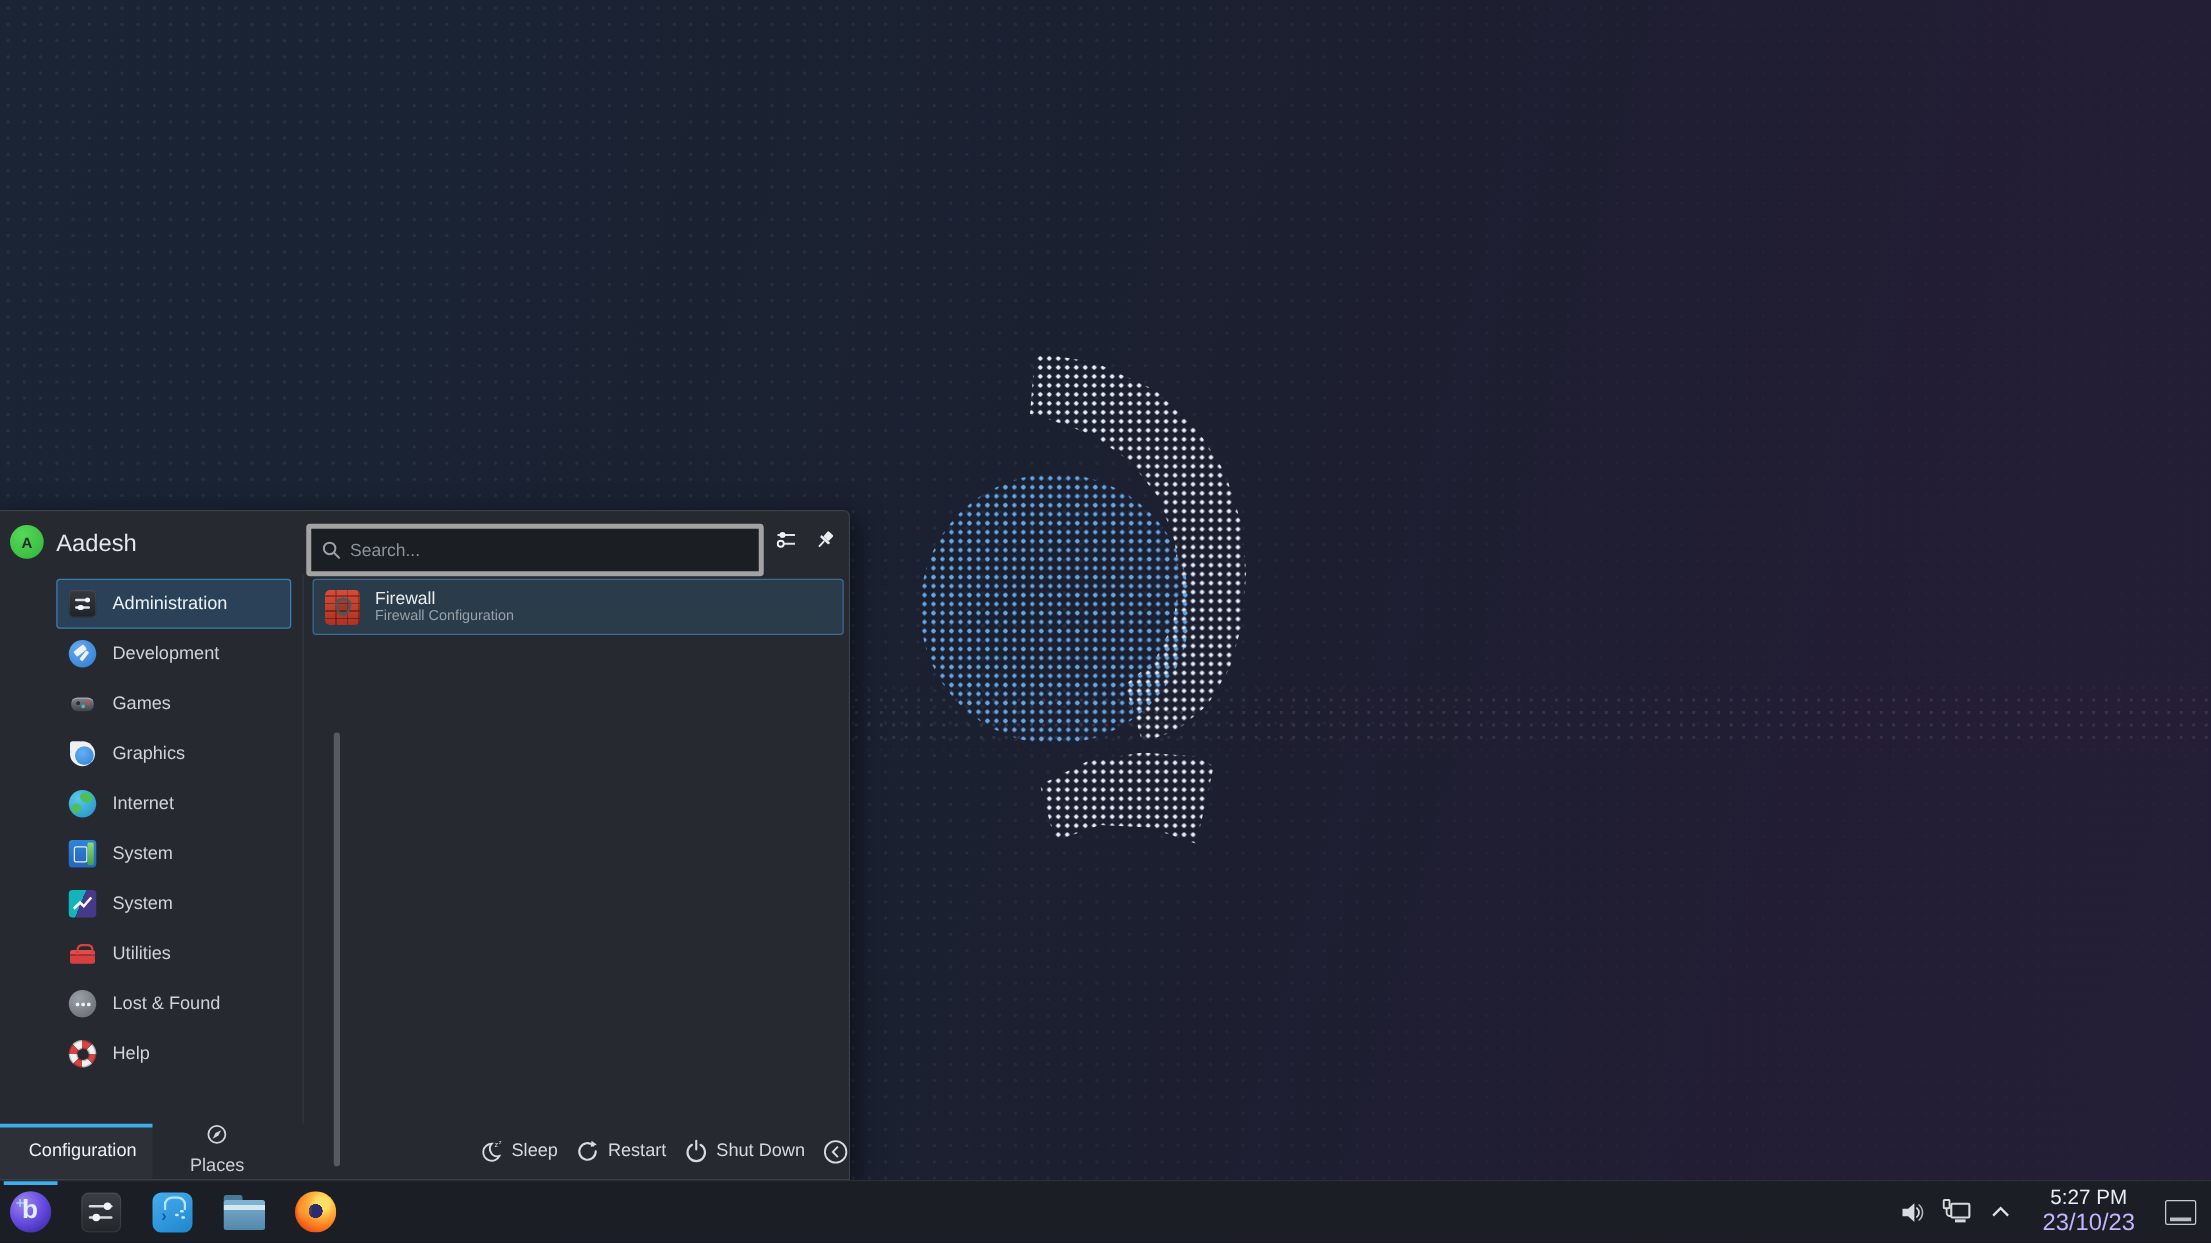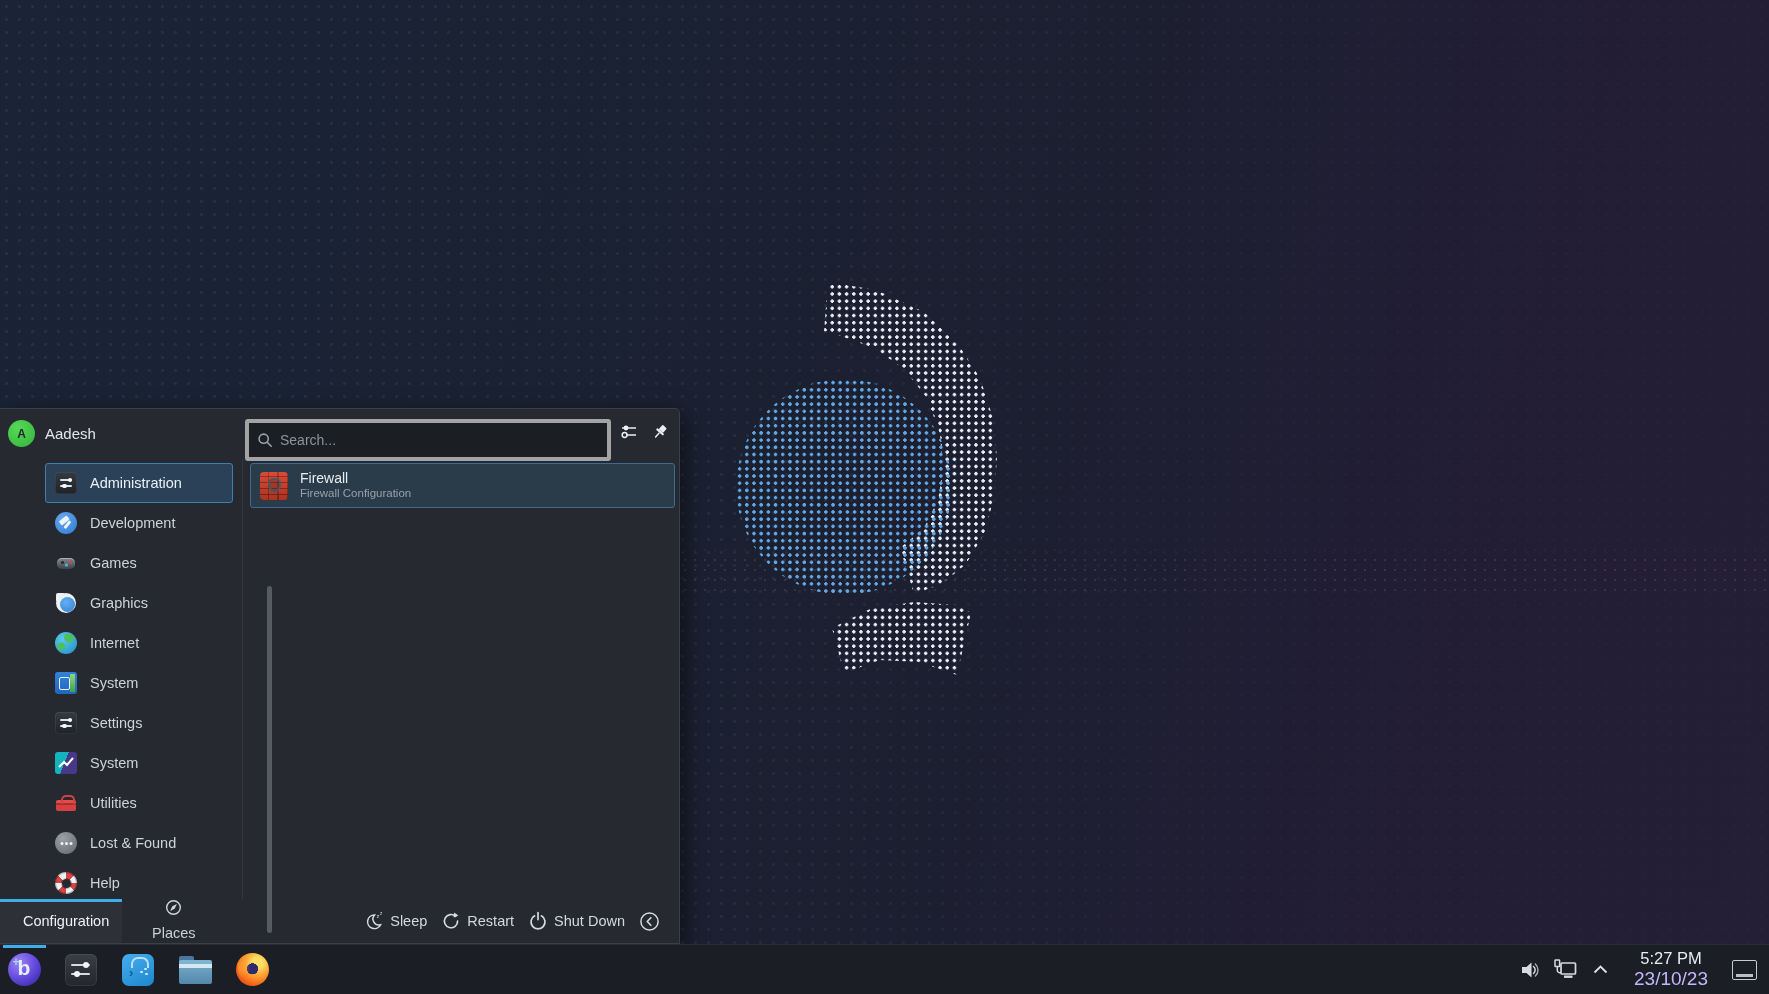--- a/index.html
+++ b/index.html
@@ -35,21 +35,21 @@
     clip-path:polygon(104px 352px,142px 333px,186px 326px,228px 329px,243px 337px,229px 399px,191px 386px,152px 384px,116px 397px); }
 
   
   .menu { position:absolute; left:0; top:408px; width:680px; height:536px;
     background:#26292f; border:1px solid #3b3f46; border-left:none; border-radius:0 5px 0 0;
     box-shadow:4px 6px 22px rgba(0,0,0,.55); }
   .menu-header { position:absolute; left:0; top:0; right:0; height:50px; }
   .avatar { position:absolute; left:8px; top:11px; width:27px; height:27px; border-radius:50%;
     background:radial-gradient(circle at 36% 30%, #55d957, #33b43b); display:flex; align-items:center; justify-content:center;
     color:#23282c; font-size:12px; font-weight:bold; cursor:default; }
-  .user-name { position:absolute; left:45px; top:16px; font-size:15px; color:#e2e7ea; }
+  .user-name { position:absolute; left:45px; top:16px; font-size:19px; color:#e2e7ea; }
   .search { position:absolute; left:245px; top:10px; width:366px; height:42px;
     background:#1b1e23; border:4px solid #a3a3a3; border-radius:3px;
     display:flex; align-items:center; padding:4px 8px; gap:7px; }
   .search input { flex:1; background:transparent; border:none; outline:none;
     color:#dfe3e7; font-size:14px; font-family:"Liberation Sans",sans-serif; }
   .search input::placeholder { color:#8b949c; }
   .hdr-btn { position:absolute; top:9px; width:28px; height:28px; border:none; background:transparent;
     display:flex; align-items:center; justify-content:center; cursor:pointer; }
   .hdr-btn.configure { left:615px; } .hdr-btn.pin { left:645px; }
 
@@ -68,21 +68,21 @@
     display:flex; align-items:center; gap:12px; padding:0 9px; cursor:pointer; }
   .app-title { font-size:14px; color:#e7ecef; line-height:1.25; }
   .app-sub { font-size:11.5px; color:#96a1aa; line-height:1.2; }
 
   .menu-footer { position:absolute; left:0; bottom:0; right:0; height:44px; display:flex; align-items:center; }
   .tab-underline { position:absolute; left:0; top:0; width:122px; height:3px; background:#3daee9; }
   .ftab { height:100%; display:flex; align-items:center; gap:9px; border:none; background:transparent;
     color:#c9d0d6; font-size:14.5px; cursor:pointer; padding:0 14px; font-family:"Liberation Sans",sans-serif; }
   .ftab.active { background:rgba(255,255,255,.035); color:#eef2f5; width:122px; }
   .ftab.places { margin-left:16px;flex-direction:column; }
-  .session { margin-left:auto; display:flex; align-items:center; gap:14px; padding-right:19px; }
+  .session { margin-left:auto; display:flex; align-items:center; gap:14px; padding-right:0; }
   .sess-btn { display:flex; align-items:center; gap:6px; border:none; background:transparent;
     color:#d3d9de; font-size:14.5px; cursor:pointer; font-family:"Liberation Sans",sans-serif; }
 
   
   .ic { position:relative; width:22px; height:22px; display:inline-block; flex:none; }
   .ic svg { position:absolute; inset:0; }
 
   .tile { background:linear-gradient(#363a41,#1f2226); border-radius:4px; box-shadow:inset 0 0 0 1px rgba(255,255,255,.07); }
   .tile .sl { position:absolute; left:5px; width:12px; height:2px; background:#dde2e6; border-radius:1px; }
   .tile .sl.a { top:7px; } .tile .sl.b { top:13px; }
@@ -251,27 +251,20 @@
             </span>
           <span class="label">Graphics</span>
         </div>
         <div class="cat-row">
           <span class="ic globe"></span>
           <span class="label">Internet</span>
         </div>
         <div class="cat-row">
           <span class="ic office"></span>
           <span class="label">System</span>
-        </div>
-        <div class="cat-row">
-          <span class="ic tile">
-              <i class="sl a"></i>
-              <i class="sl b"></i>
-            </span>
-          <span class="label">Settings</span>
         </div>
         <div class="cat-row">
           <span class="ic system">
             <svg viewBox="0 0 22 22">
                 <polyline points="4,15 9,10 12,13 18,6" stroke="#ffffff" stroke-width="2" fill="none"></polyline>
               </svg>
           </span>
           <span class="label">System</span>
         </div>
         <div class="cat-row">

